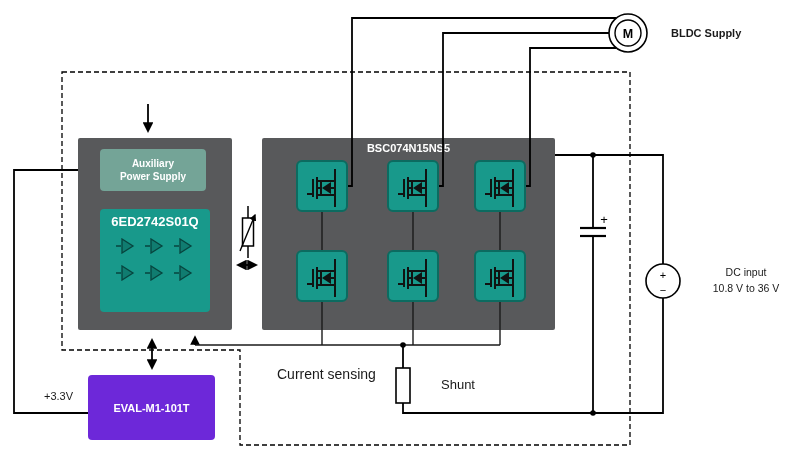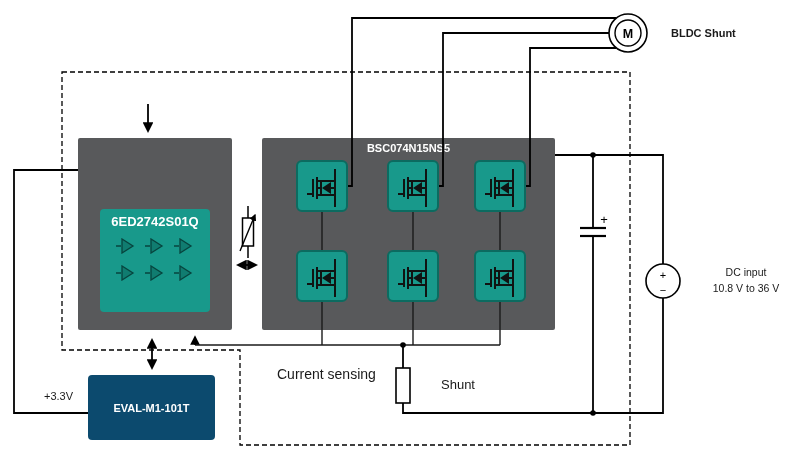--- a/index.html
+++ b/index.html
@@ -4,21 +4,21 @@
 <style>
   * { margin:0; padding:0; box-sizing:border-box; }
   html,body { background:#fff; font-family:"Liberation Sans", sans-serif; }
   .stage { position:relative; width:800px; height:461px; background:#fff; overflow:hidden; }
   .abs { position:absolute; }
 
   
   .block-gray   { background:#58595B; border-radius:2px; }
   .block-teal   { background:#18998B; border-radius:4px; }
   .block-aux    { background:#74A497; border-radius:4px; }
-  .block-magenta{ background:#0c4a6e; border-radius:4px; }
+  .block-magenta{ background:#6d28d9; border-radius:4px; }
 
   .wtxt  { color:#fff; font-weight:bold; text-align:center; }
   .btxt  { color:#1a1a1a; }
 
   .lbl-board  { left:86px; top:83px; font-size:11px; font-weight:600; letter-spacing:.2px; }
   .lbl-motor  { left:671px; top:27px; font-size:11px; font-weight:600; }
   .lbl-33v    { left:44px;  top:390px; font-size:11px; }
   .lbl-sense  { left:277px; top:366px; font-size:14px; }
   .lbl-shunt  { left:419px; top:377px; font-size:13px;margin-left:22px; }
   .lbl-dc1    { left:690px; top:266px; width:112px; text-align:center; font-size:10.5px; }
@@ -38,20 +38,24 @@
 
   svg.overlay { position:absolute; left:0; top:0; pointer-events:none; }
   .aux-pad { padding-top:8px; }
 </style>
 </head>
 <body>
 
 <div class="stage">
 
   <div class="abs block-gray" style="left:78px; top:138px; width:154px; height:192px;">
+    <div class="abs block-aux aux-pad" style="left:22px; top:11px; width:106px; height:42px;">
+      <div class="wtxt aux-line">Auxiliary</div>
+      <div class="wtxt aux-line">Power Supply</div>
+    </div>
     <div class="abs block-teal" style="left:22px; top:71px; width:110px; height:103px;">
       <div class="wtxt gd-title">6ED2742S01Q</div>
       <div class="tri-grid">
         <div class="tri-row">
           <svg width="20" height="16" viewBox="0 0 20 16">
               <path d="M0 8 H5" stroke="#07443E" stroke-width="1.5" fill="none"></path>
               <polygon points="6,1 6,15 17,8" fill="#107C70" stroke="#07443E" stroke-width="1.3"></polygon>
             </svg>
           <svg width="20" height="16" viewBox="0 0 20 16">
               <path d="M0 8 H5" stroke="#07443E" stroke-width="1.5" fill="none"></path>
@@ -248,20 +252,20 @@
       <circle cx="628" cy="33" r="19" fill="#fff" stroke="#000" stroke-width="1.6"></circle>
       <circle cx="628" cy="33" r="13" fill="#fff" stroke="#000" stroke-width="1.4"></circle>
       <text x="628" y="37.5" font-size="12.5" font-weight="bold" text-anchor="middle" fill="#000">M</text>
     </g>
 
     <circle cx="403" cy="345" r="2.8" fill="#000"></circle>
     <circle cx="593" cy="155" r="2.8" fill="#000"></circle>
     <circle cx="593" cy="413" r="2.8" fill="#000"></circle>
   </svg>
 
-  <div class="abs btxt lbl-motor">BLDC Shunt</div>
+  <div class="abs btxt lbl-motor">BLDC Supply</div>
   <div class="abs btxt lbl-33v">+3.3V</div>
   <div class="abs btxt lbl-sense">Current sensing</div>
   <div class="abs btxt lbl-shunt">Shunt</div>
   <div class="abs btxt lbl-dc1">DC input</div>
   <div class="abs btxt lbl-dc2">10.8 V to 36 V</div>
 
 </div>
 
 </body></html>

